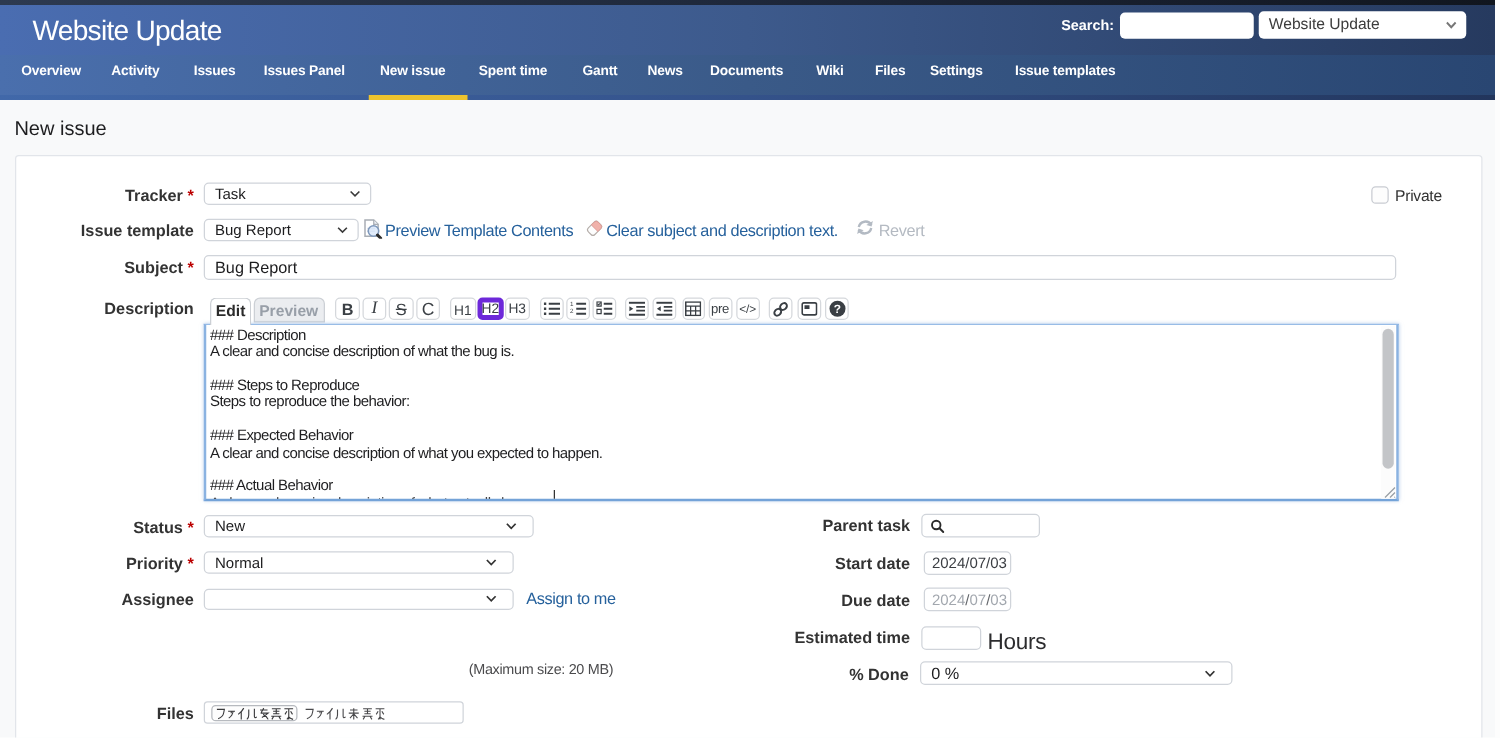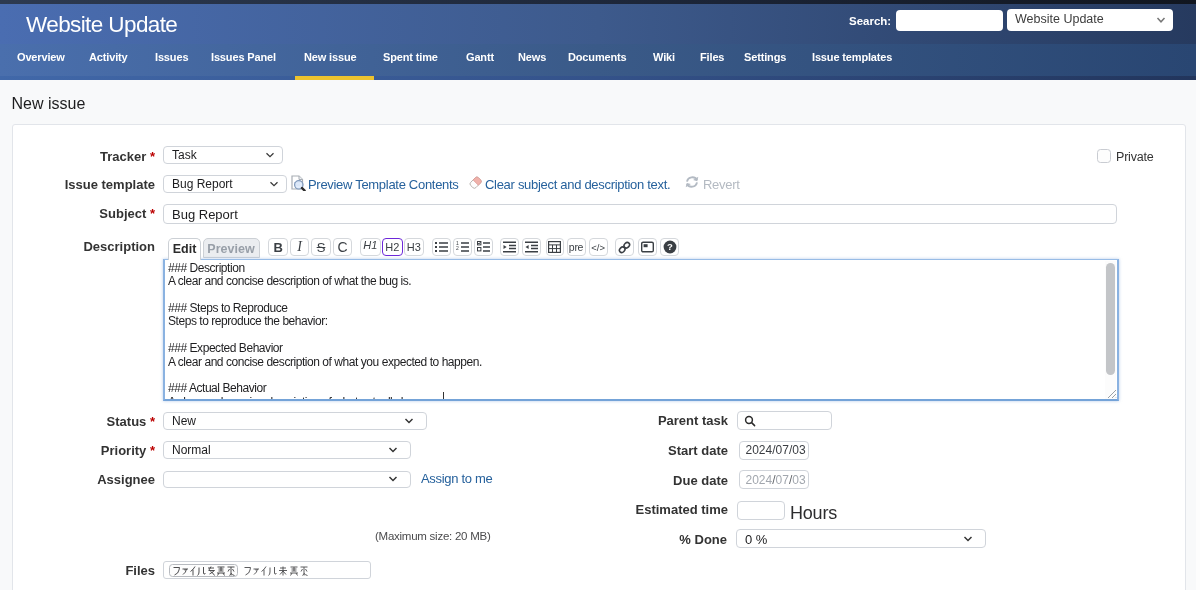--- a/index.html
+++ b/index.html
@@ -68,21 +68,21 @@
 <span class="mitem" style="left:568px">Documents</span>
 <span class="mitem" style="left:653px">Wiki</span>
 <span class="mitem" style="left:700px">Files</span>
 <span class="mitem" style="left:744px">Settings</span>
 <span class="mitem" style="left:812px">Issue templates</span>
 
 <div class="abs" id="h2">New issue</div>
 <div class="abs" id="box"></div>
 
 <div class="lbl" style="right:1045px; top:149px;">Tracker <span class="req">*</span></div>
-<div class="ctl" style="left:163px; top:145.5px; width:120px; height:18px;">
+<div class="ctl" style="left:163px; top:145.5px; width:134px; height:18px;">
     <span class="t">Task</span>
   <svg class="chev" style="right:7px" viewBox="0 0 10 10">
       <path d="M1.5 3.2 L5 6.6 L8.5 3.2" fill="none" stroke="#3a3a3a" stroke-width="1.3"></path>
     </svg>
 </div>
 
 <div class="abs" style="left:1097px; top:149px; width:13.5px; height:13.5px; border:1px solid #c9ccd2; border-radius:3.5px; background:#fdfdfd;"></div>
 <div class="abs" style="left:1116px; top:149.5px; font-size:12.5px; letter-spacing:-0.2px; color:#333;">Private</div>
 
 <div class="lbl" style="right:1045px; top:177px;">Issue template</div>
@@ -131,24 +131,24 @@
   </div>
 <div style="position:absolute; left:290px; top:238px; width:19px; height:18px; background:#fff; border:1px solid #d5d8dc; border-radius:4px; display:flex; align-items:center; justify-content:center; color:#3a3f44;">
     <span style="font-style:italic;font-family:'Liberation Serif',serif;font-size:14px;">I</span>
   </div>
 <div style="position:absolute; left:311px; top:238px; width:20px; height:18px; background:#fff; border:1px solid #d5d8dc; border-radius:4px; display:flex; align-items:center; justify-content:center; color:#3a3f44;">
     <span style="font-size:13px;text-decoration:line-through;">S</span>
   </div>
 <div style="position:absolute; left:333px; top:238px; width:19px; height:18px; background:#fff; border:1px solid #d5d8dc; border-radius:4px; display:flex; align-items:center; justify-content:center; color:#3a3f44;">
     <span style="font-size:14px;">C</span>
   </div>
-<div style="position:absolute; left:360px; top:238px; width:20.5px; height:18px; background:#fff; border:1px solid #d5d8dc; border-radius:4px; display:flex; align-items:flex-start; justify-content:center; color:#3a3f44;font-style:italic;">
+<div style="position:absolute; left:360px; top:238px; width:20.5px; height:18px; background:#fff; border:1px solid #d5d8dc; border-radius:4px; display:flex; align-items:flex-end; justify-content:center; color:#3a3f44;">
     <span style="font-size:11px;">H1</span>
   </div>
-<div style="position:absolute; left:382px; top:238px; width:20.5px; height:18px; background:#fff; border:1px solid #6d28d9; border-radius:4px; display:flex; align-items:center; justify-content:center; color:#3a3f44;">
+<div style="position:absolute; left:382px; top:238px; width:20.5px; height:18px; background:#fff; border:4px solid #6d28d9; border-radius:4px; display:flex; align-items:center; justify-content:center; color:#3a3f44;">
     <span style="font-size:11px;">H2</span>
   </div>
 <div style="position:absolute; left:403.5px; top:238px; width:20.5px; height:18px; background:#fff; border:1px solid #d5d8dc; border-radius:4px; display:flex; align-items:center; justify-content:center; color:#3a3f44;">
     <span style="font-size:11px;">H3</span>
   </div>
 <div style="position:absolute; left:432px; top:238px; width:19px; height:18px; background:#fff; border:1px solid #d5d8dc; border-radius:4px; display:flex; align-items:center; justify-content:center; color:#3a3f44;">
     <svg width="13" height="12" viewBox="0 0 13 12">
       <g stroke="#3a3f44" stroke-width="1.5">
         <path d="M4 2 H13 M4 6 H13 M4 10 H13"></path>
       </g>

